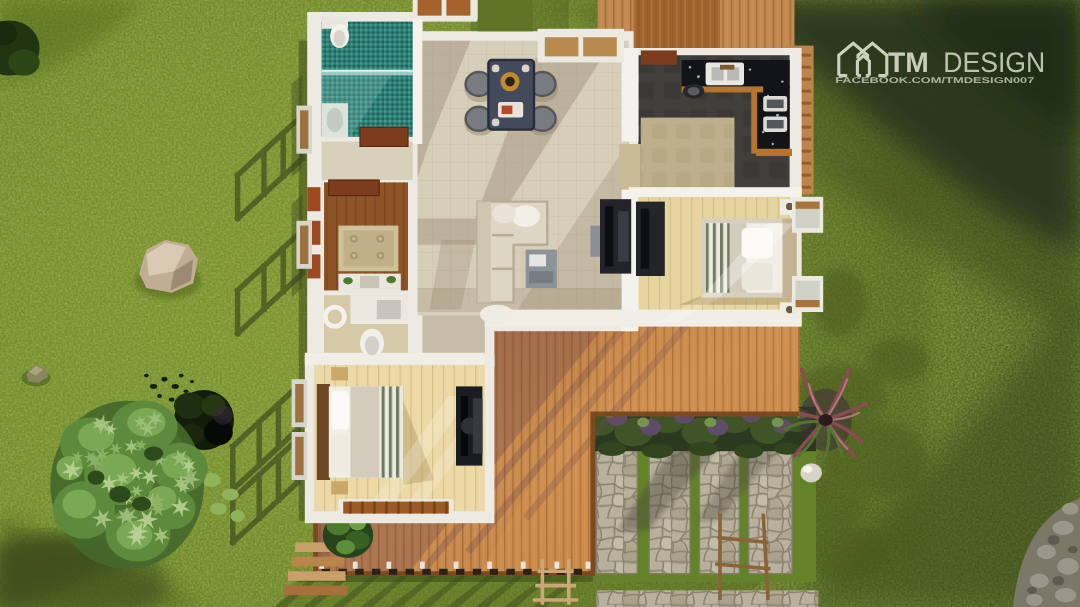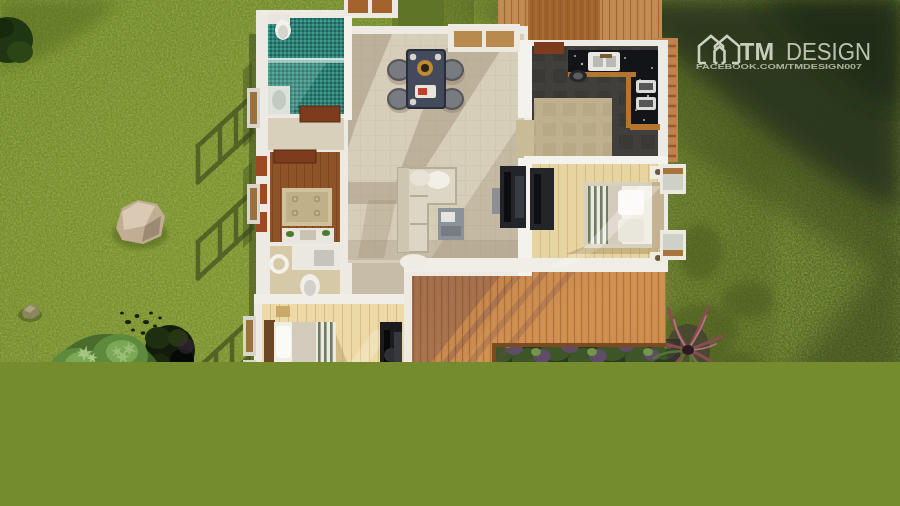--- a/index.html
+++ b/index.html
@@ -1,16 +1,16 @@
 <!DOCTYPE html>
 <html><head>
 <meta charset="utf-8">
 <style>
   html,body{margin:0;padding:0;background:#758c2e;}
-  #stage{position:relative;width:900px;height:362px;overflow:hidden;font-family:"Liberation Sans",sans-serif;}
+  #stage{position:relative;width:900px;height:506px;overflow:hidden;font-family:"Liberation Sans",sans-serif;}
 </style>
 </head>
 <body>
 <div id="stage">
 <svg width="900" height="506" viewBox="0 0 900 506">
 <defs>
   <linearGradient id="grassBase" x1="0" y1="0" x2="1" y2="1">
     <stop offset="0" stop-color="#6e8827"></stop>
     <stop offset="0.45" stop-color="#708a28"></stop>
     <stop offset="1" stop-color="#5e7823"></stop>

